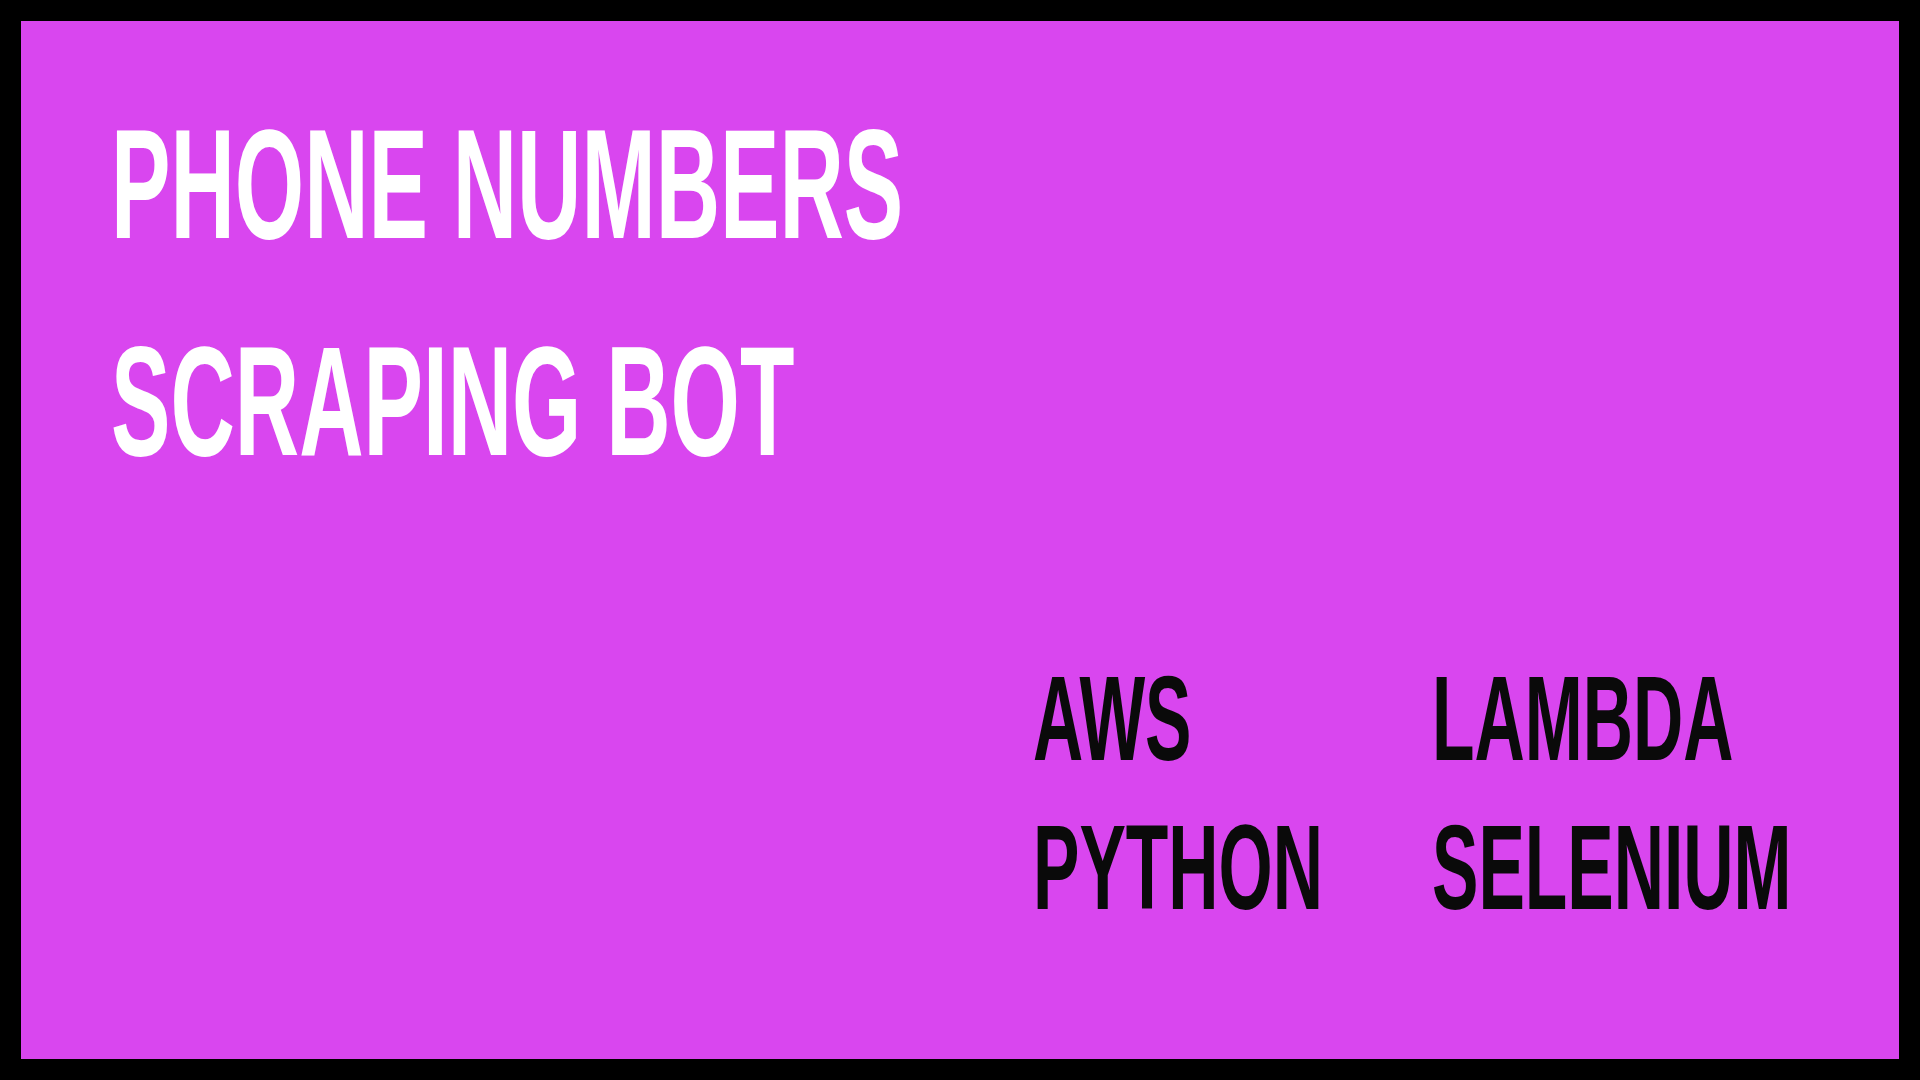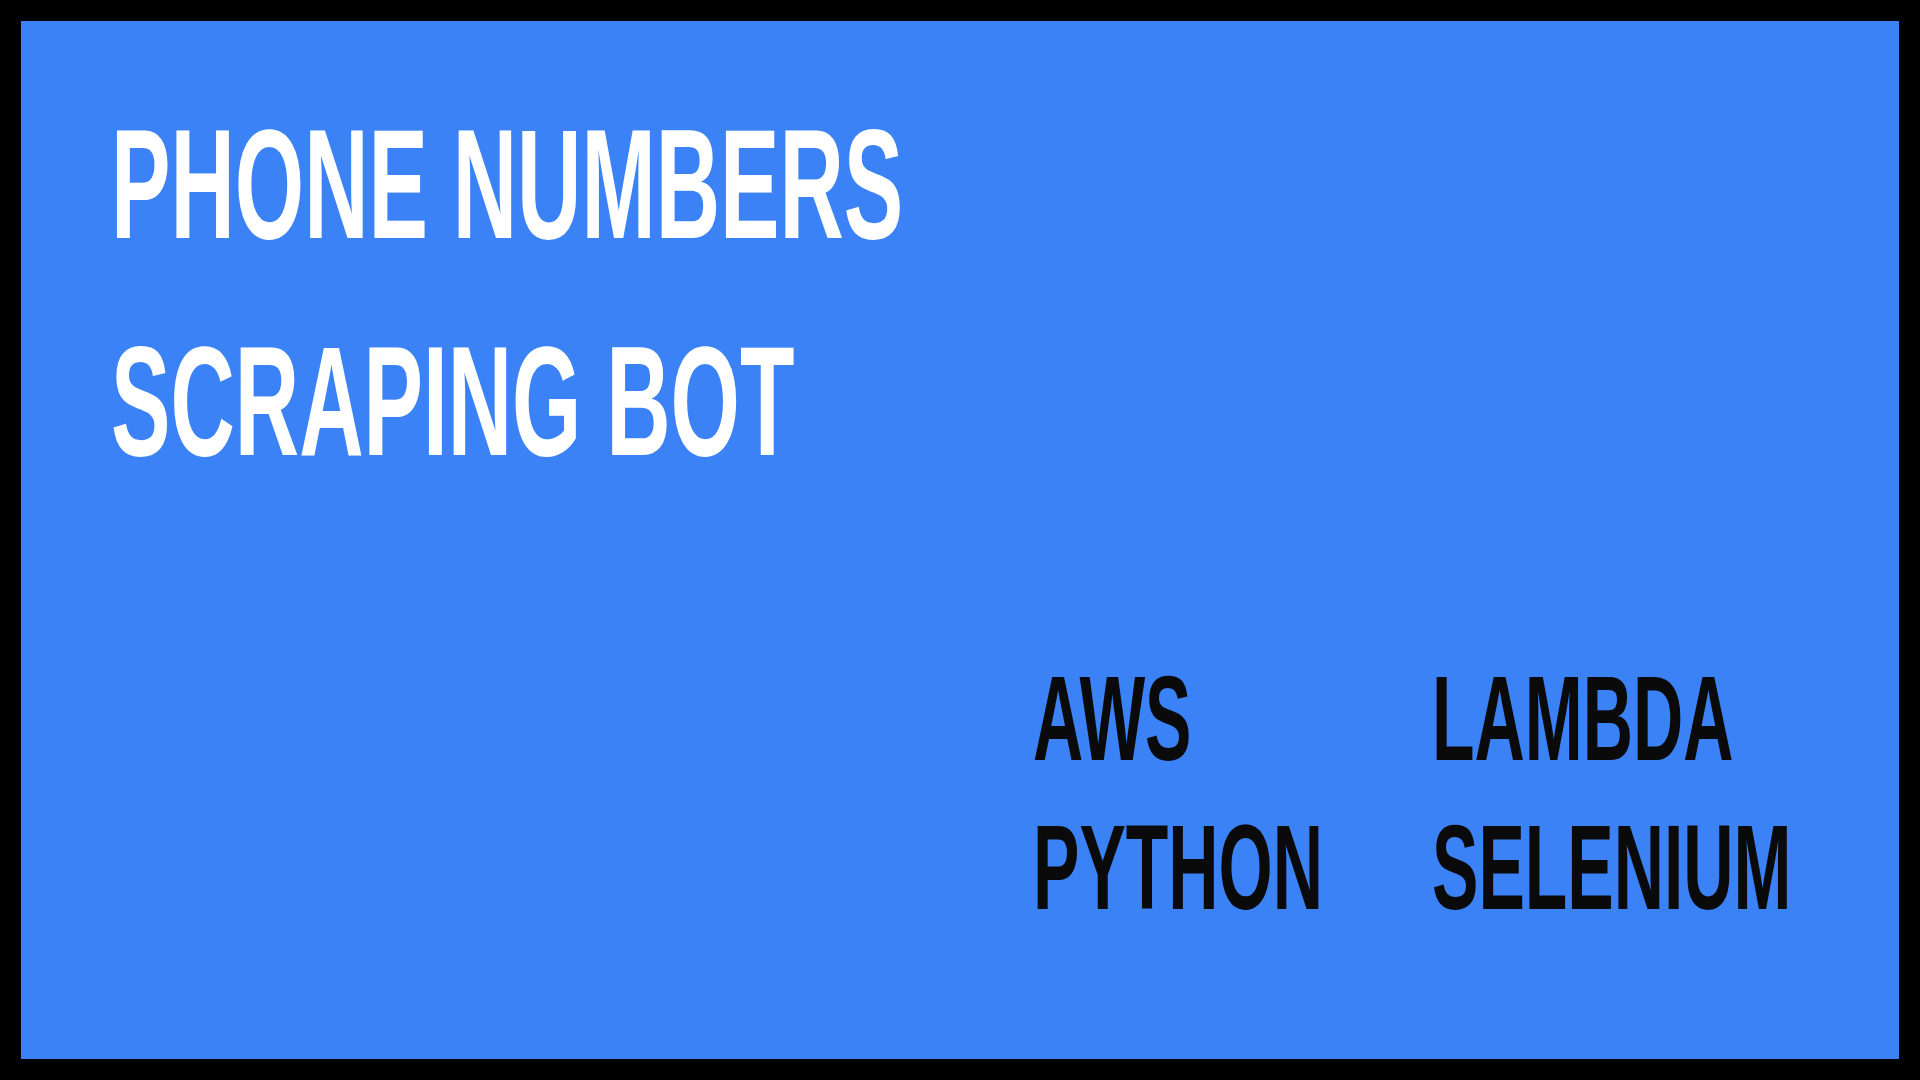--- a/index.html
+++ b/index.html
@@ -13,21 +13,21 @@
     .frame {
       position: absolute;
       left: 0; top: 0;
       width: 1920px; height: 1080px;
       background: #000000;
     }
     .panel {
       position: absolute;
       left: 21px; top: 21px;
       width: 1878px; height: 1038px;
-      background: #3b82f6;
+      background: #d946ef;
     }
     .line {
       position: absolute;
       white-space: nowrap;
       font-family: "Liberation Sans", "DejaVu Sans", sans-serif;
       font-weight: bold;
       line-height: 1;
       transform-origin: 0 0;
       transform: scaleX(0.575);
       letter-spacing: 0;

